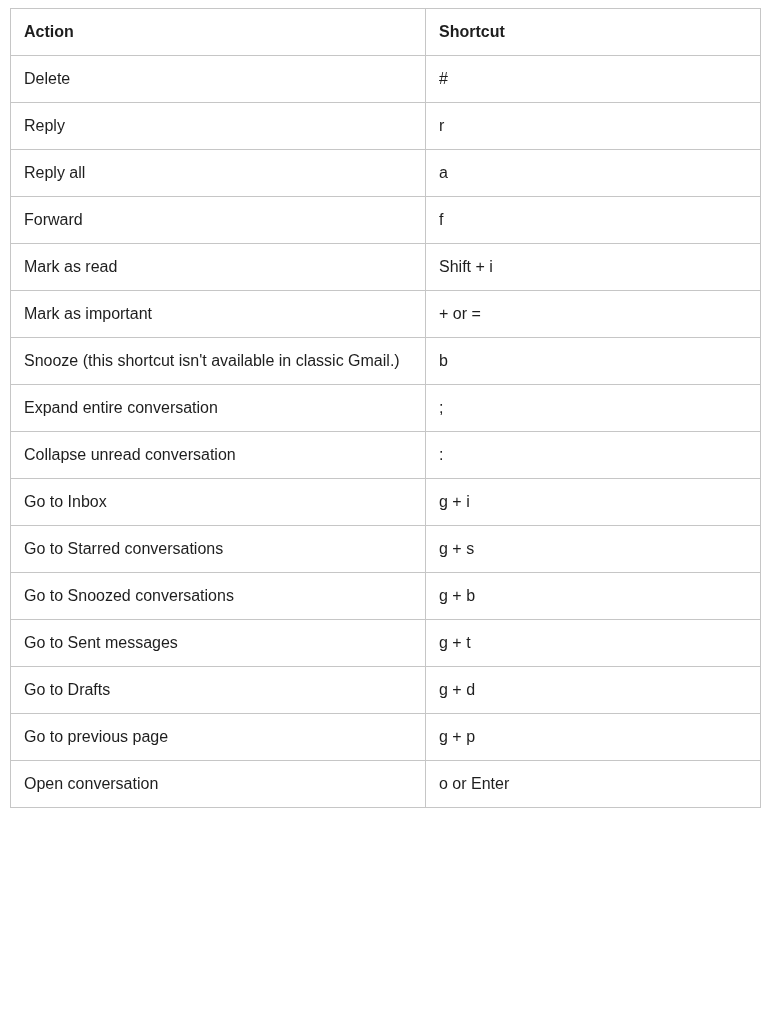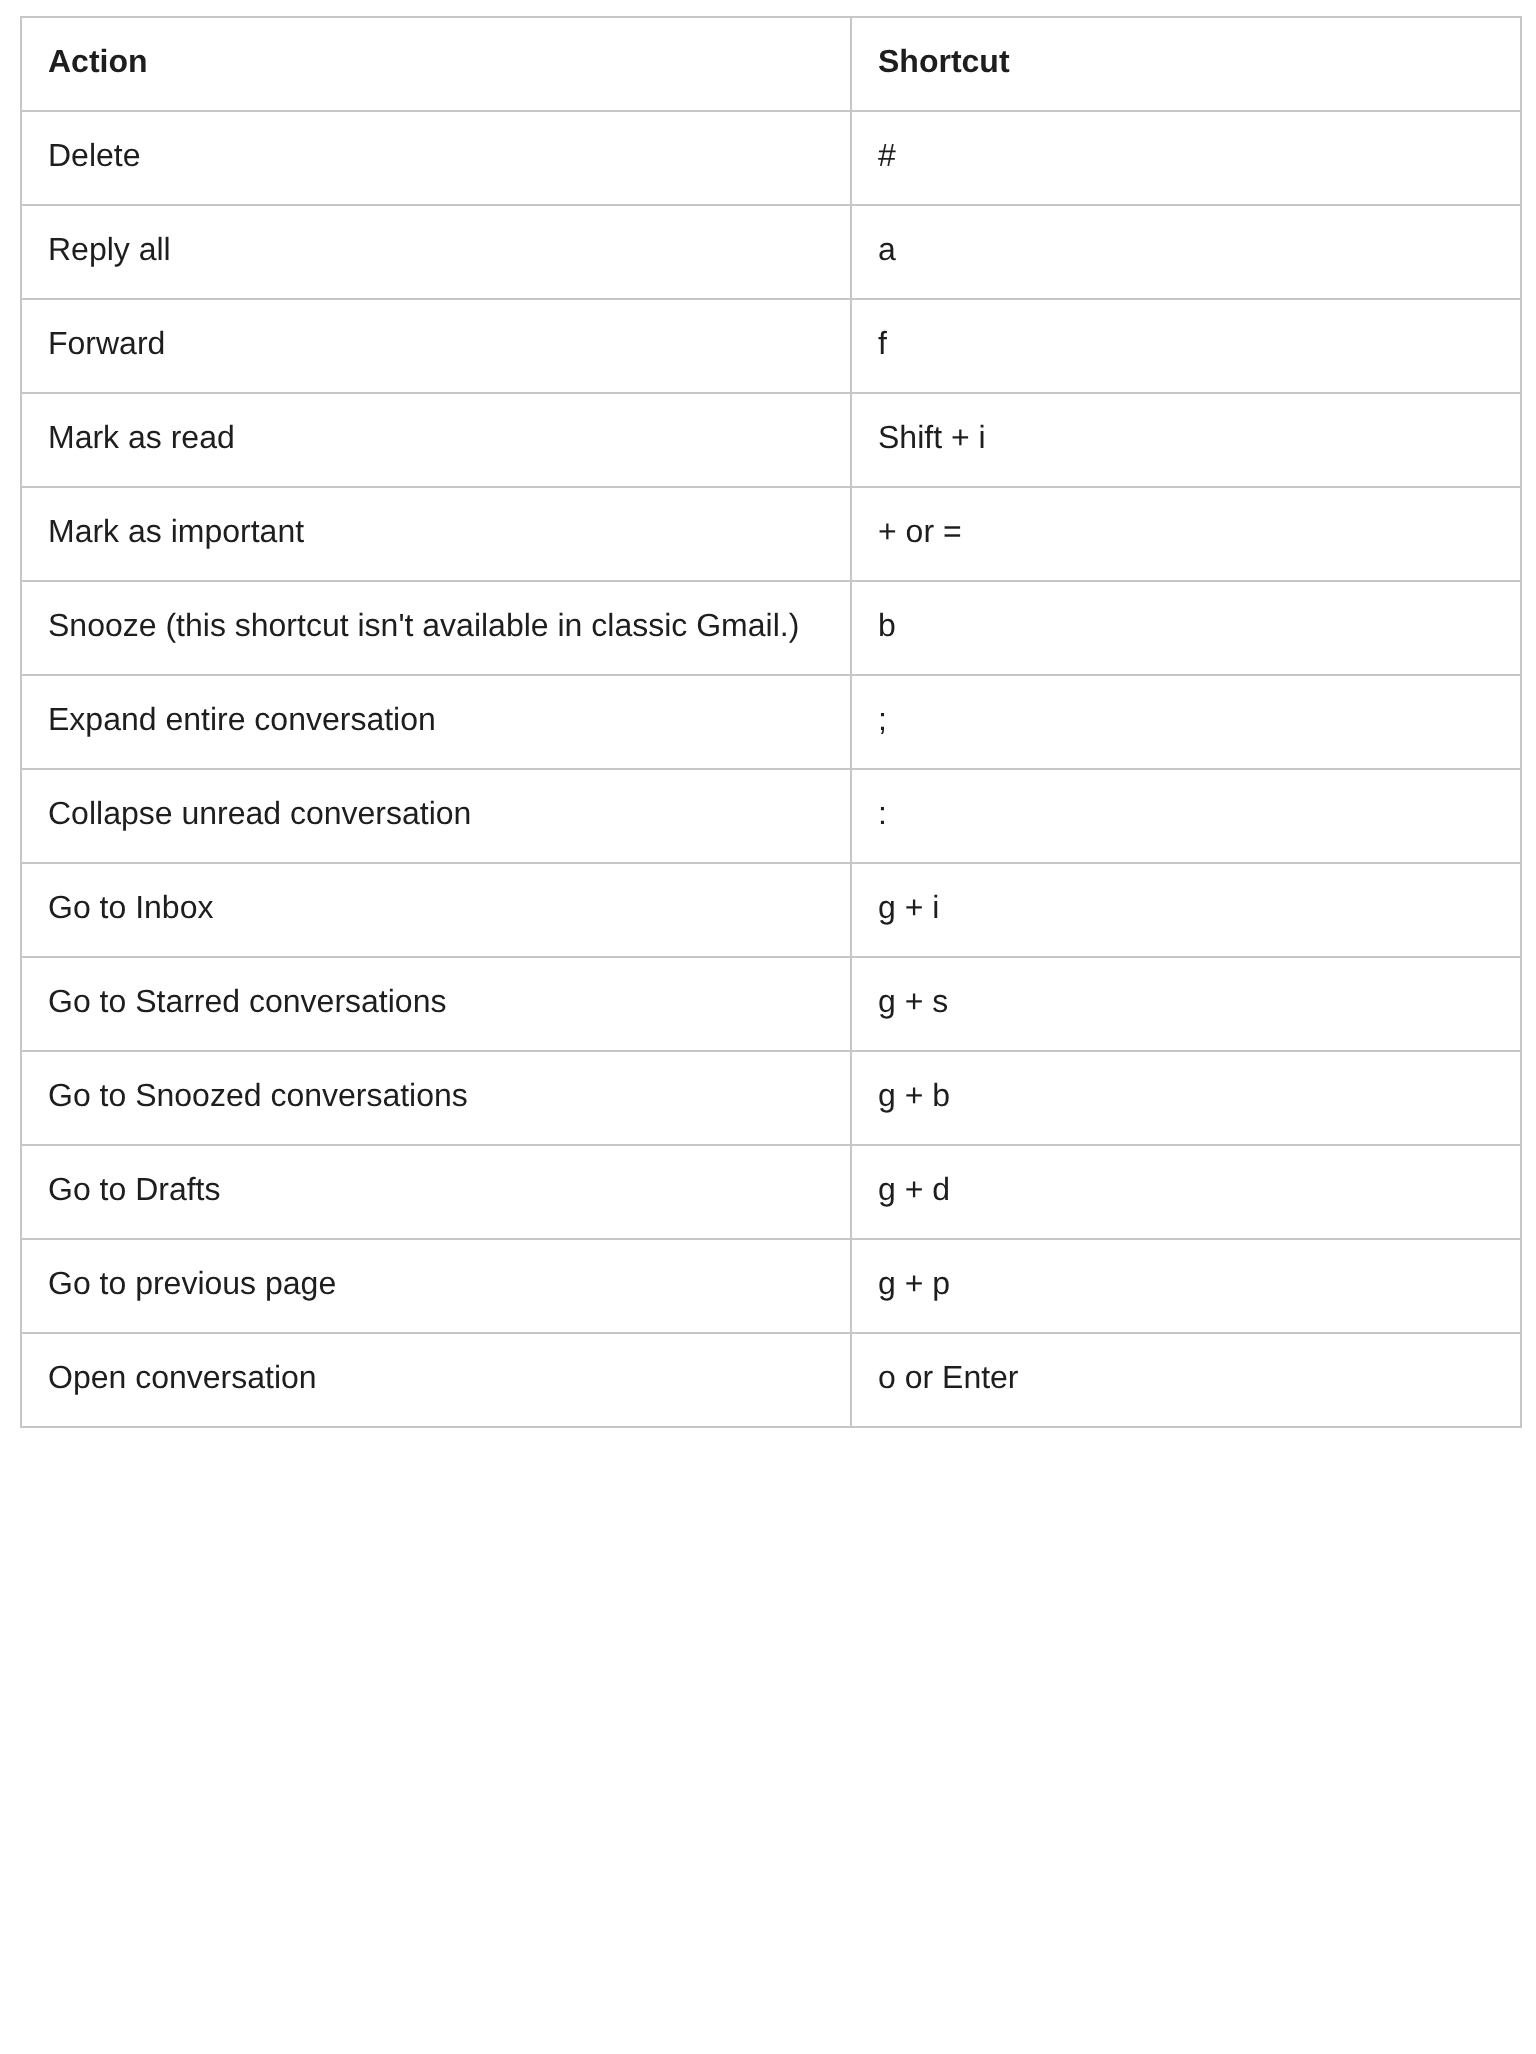--- a/index.html
+++ b/index.html
@@ -52,20 +52,24 @@
         <th>Action</th>
         <th>Shortcut</th>
       </tr>
     </thead>
     <tbody>
         <tr>
           <td>Delete</td>
           <td>#</td>
         </tr>
         <tr>
+          <td>Reply</td>
+          <td>r</td>
+        </tr>
+        <tr>
           <td>Reply all</td>
           <td>a</td>
         </tr>
         <tr>
           <td>Forward</td>
           <td>f</td>
         </tr>
         <tr>
           <td>Mark as read</td>
           <td>Shift + i</td>
@@ -92,20 +96,24 @@
         </tr>
         <tr>
           <td>Go to Starred conversations</td>
           <td>g + s</td>
         </tr>
         <tr>
           <td>Go to Snoozed conversations</td>
           <td>g + b</td>
         </tr>
         <tr>
+          <td>Go to Sent messages</td>
+          <td>g + t</td>
+        </tr>
+        <tr>
           <td>Go to Drafts</td>
           <td>g + d</td>
         </tr>
         <tr>
           <td>Go to previous page</td>
           <td>g + p</td>
         </tr>
         <tr>
           <td>Open conversation</td>
           <td>o or Enter</td>

